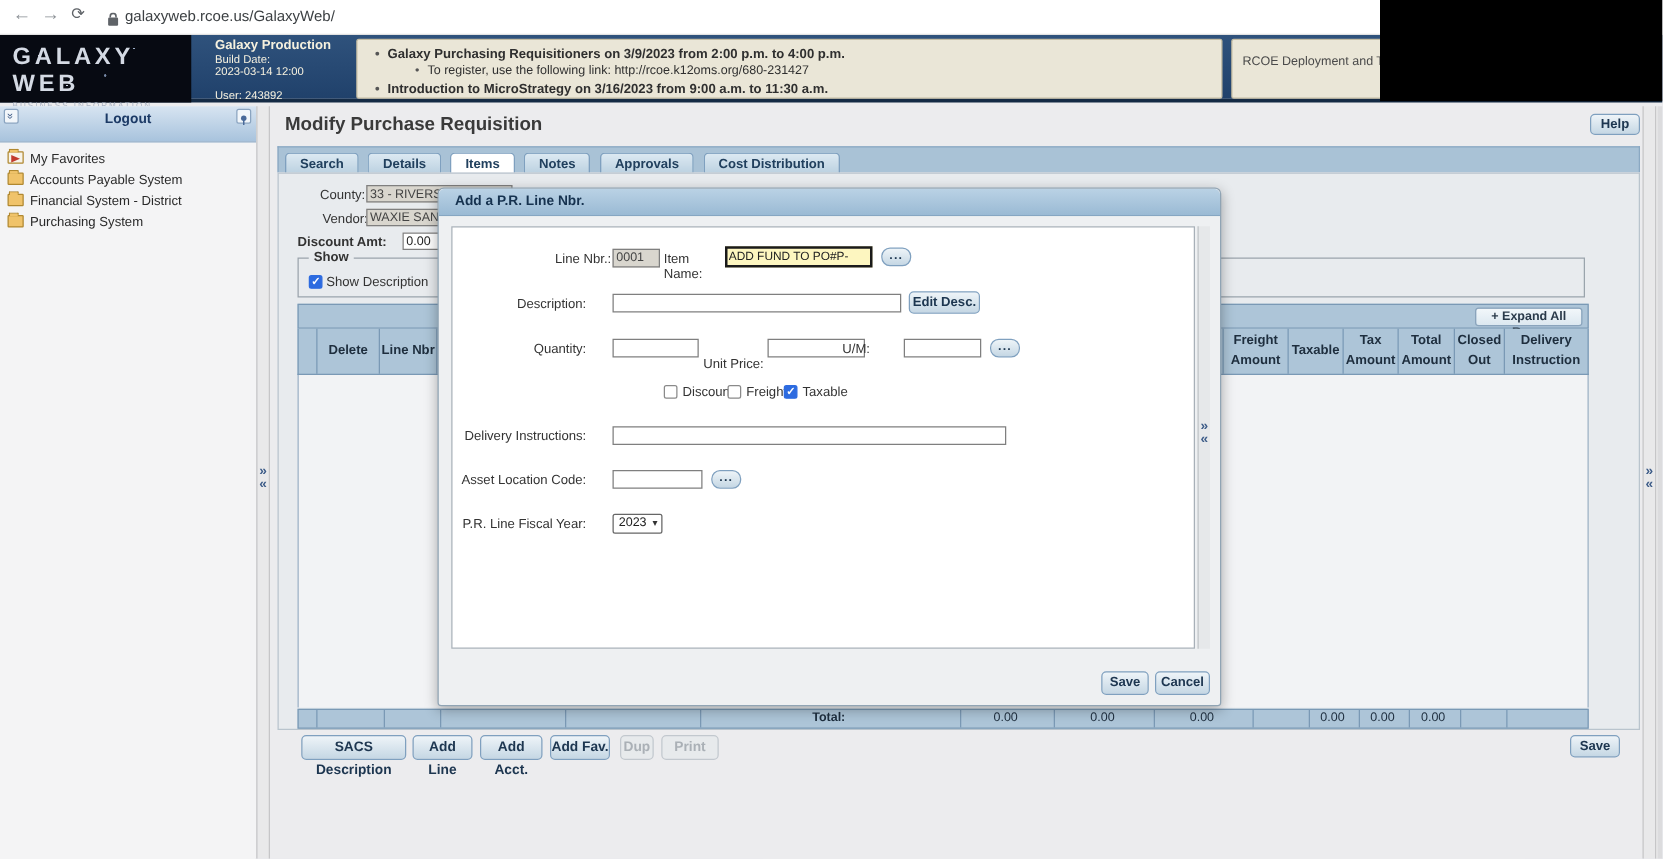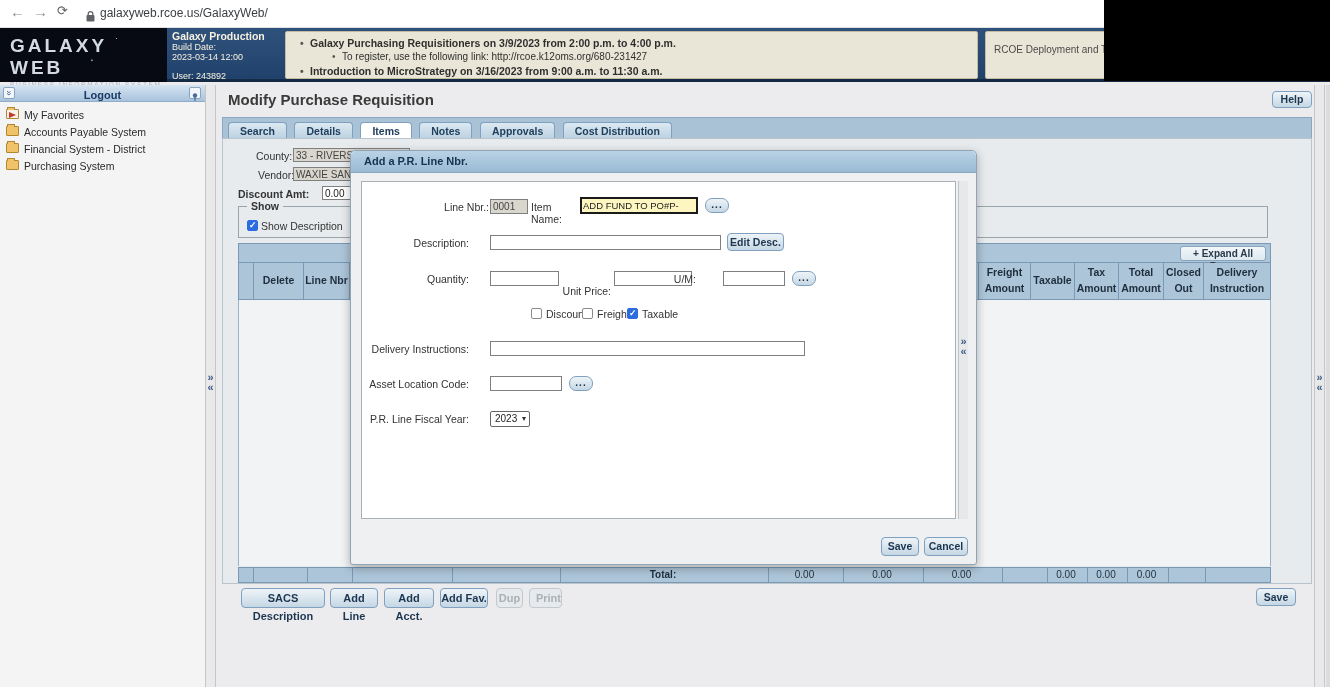--- a/index.html
+++ b/index.html
@@ -8,21 +8,21 @@
   .abs { position:absolute; }
 
   
   #browser-bar { left:0; top:0; width:1330px; height:28px; background:#ffffff; border-bottom:1px solid #e2e2e2; }
   .nav-glyph { position:absolute; top:3px; font-size:15px; color:#8a8f94; cursor:pointer; }
   #lock-icon { position:absolute; left:86px; top:8px; }
   #url-text { position:absolute; left:100px; top:6px; font-size:12px; color:#3c4043; }
 
   
   #banner { left:0; top:28px; width:1330px; height:54px; background:linear-gradient(#2f527c,#20416b); border-bottom:3px solid #152b45; }
-  #logo-box { left:0; top:0; width:167px; height:54px; background:#070a12;
+  #logo-box { left:0; top:0; width:153px; height:54px; background:#070a12;
       background-image:radial-gradient(1px 1px at 20% 30%, #cfd6e4 50%, transparent 51%),
                        radial-gradient(1px 1px at 70% 20%, #9fb0c8 50%, transparent 51%),
                        radial-gradient(2px 2px at 55% 60%, #7688a6 40%, transparent 60%),
                        radial-gradient(1px 1px at 35% 75%, #cfd6e4 50%, transparent 51%);
       color:#d9dde5; padding:7px 0 17px 10px; }
   #logo-title { font-size:19px; letter-spacing:3px; font-weight:bold; color:#d4dae4; }
   #logo-tagline { font-size:6.5px; letter-spacing:1.6px; color:#aab4c4; margin-top:2px; }
   #env-block { left:172px; top:2px; width:110px; color:#f6f1df; }
   #env-name { font-size:10.5px; font-weight:bold; }
   #env-build-label, #env-build-date { font-size:9px; }
@@ -31,21 +31,21 @@
   #announce-box { left:285px; top:3px; width:693px; height:48px; padding:4px 0 0 14px; color:#2f2f2f; }
   .ann-line { font-size:10.5px; line-height:14px; white-space:nowrap; }
   .ann-bold { font-weight:bold; }
   .ann-sub { padding-left:32px; font-size:10px; }
   .bullet { display:inline-block; width:10px; color:#555; }
   #rcoe-box { left:985px; top:3px; width:145px; height:48px; padding:12px 0 0 8px; font-size:10px; color:#4a4a4a; white-space:nowrap; overflow:hidden; }
   #redaction-box { left:1104px; top:0; width:226px; height:81px; background:#000; z-index:60; }
 
   
   #sidebar { left:0; top:85px; width:205px; height:602px; background:#f4f4f5; }
-  #sidebar-header { position:relative; height:17px; background:linear-gradient(#d7e4f1,#a8c3dd); border-bottom:1px solid #8fabc8; text-align:center; }
+  #sidebar-header { position:relative; height:29px; background:linear-gradient(#d7e4f1,#a8c3dd); border-bottom:1px solid #8fabc8; text-align:center; }
   #sidebar-header-label { font-size:11px; font-weight:bold; color:#1c3a66; line-height:17px; }
   #collapse-icon { position:absolute; left:3px; top:2px; width:12px; height:12px; background:#f2f6fa; border:1px solid #8aa4c0; border-radius:2px; font-size:9px; line-height:10px; color:#3c5a86; text-align:center; cursor:pointer; }
   #collapse-icon span { display:inline-block; transform:rotate(90deg); }
   #pin-icon { position:absolute; right:4px; top:2px; width:12px; height:12px; background:#f2f6fa; border:1px solid #8aa4c0; border-radius:2px; cursor:pointer; }
   .sidebar-item { position:relative; height:14px; margin:3px 0 0 6px; cursor:pointer; }
   .sidebar-item .label { position:absolute; left:18px; top:1px; font-size:10.5px; color:#2a2a2a; white-space:nowrap; }
   .folder { position:absolute; left:0; top:1px; width:13px; height:10px; background:#f0c36a; border:1px solid #b08830; border-radius:1px; }
   .folder:before { content:""; position:absolute; left:0; top:-3px; width:6px; height:2px; background:#f0c36a; border:1px solid #b08830; border-bottom:none; border-radius:1px 1px 0 0; }
   .folder.fav { background:#f7f3ea; }
   .folder.fav:after { content:""; position:absolute; left:2px; top:2px; border-left:7px solid #c23b2e; border-top:3px solid transparent; border-bottom:3px solid transparent; }
@@ -250,21 +250,21 @@
   <div class="gt-cell" style="width:41px;">0.00</div>
   <div class="gt-cell" style="width:37px;"></div>
   <div class="gt-cell" style="width:62px; border-right:none;"></div>
 </div>
 
 <span class="btn foot-btn" style="left:241px; width:84px;">SACS Description</span>
 <span class="btn foot-btn" style="left:330px; width:48px;">Add Line</span>
 <span class="btn foot-btn" style="left:384px; width:50px;text-align:center;">Add Acct.</span>
 <span class="btn foot-btn" style="left:440px; width:48px;">Add Fav.</span>
 <span class="btn foot-btn disabled" style="left:496px; width:27px;">Dup</span>
-<span class="btn foot-btn disabled" style="left:529px; width:33px;text-align:right;">Print</span>
+<span class="btn foot-btn disabled" style="left:529px; width:46px;">Print</span>
 <span id="save-main-btn" class="abs btn">Save</span>
 
 <div id="modal" class="abs">
   <div id="modal-titlebar">
     <span id="modal-title">Add a P.R. Line Nbr.</span>
   </div>
   <div id="modal-panel"></div>
   <div id="modal-splitter">
     <div class="split-chevrons">
         <div>»</div>

